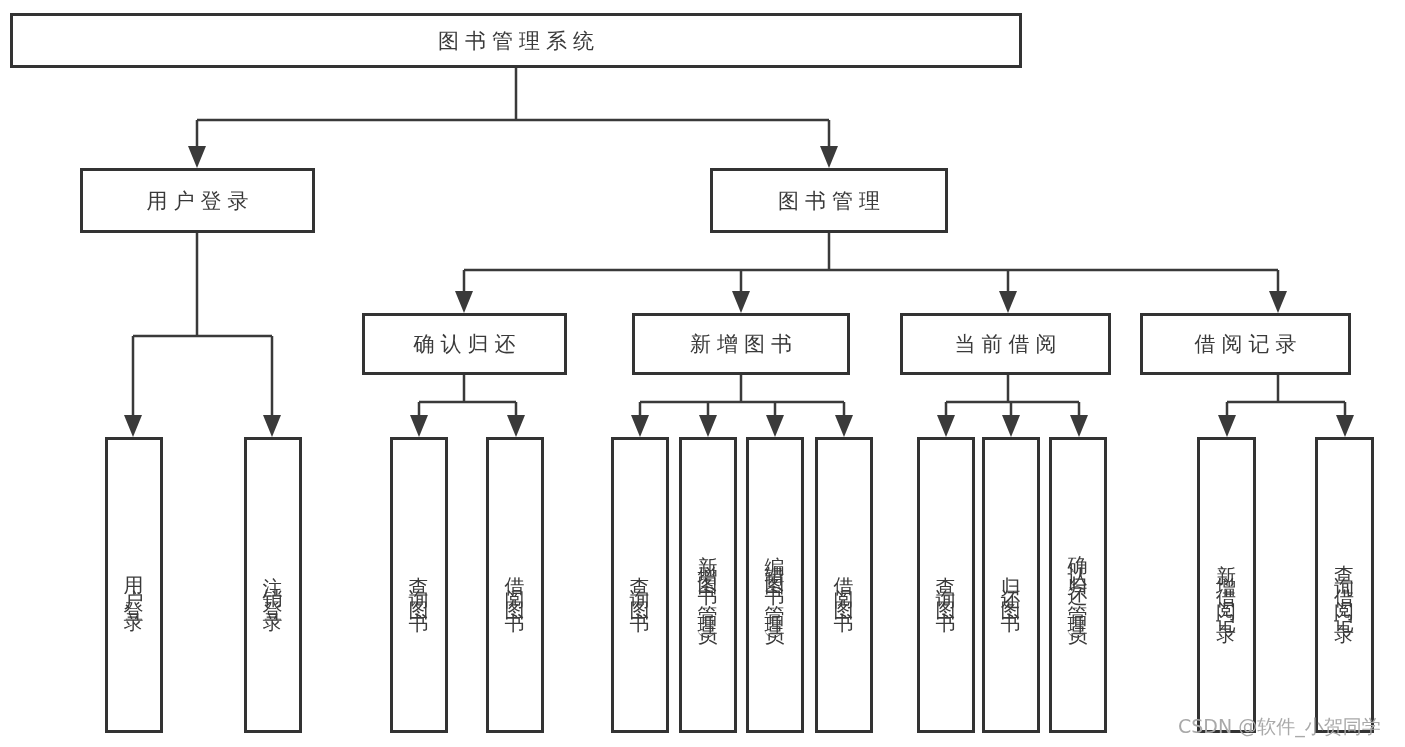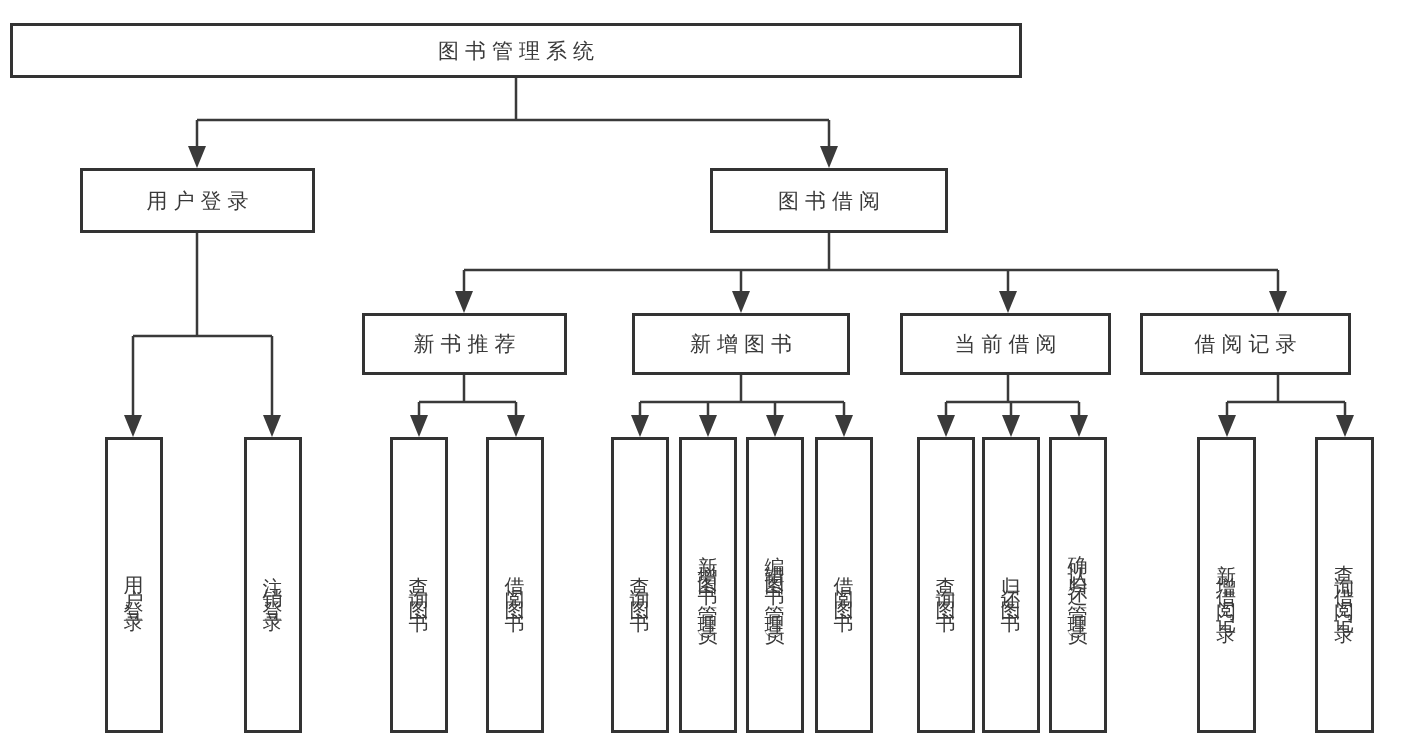--- a/index.html
+++ b/index.html
@@ -101,26 +101,26 @@
       <polygon points="766,415 784,415 775,437"></polygon>
       <polygon points="835,415 853,415 844,437"></polygon>
       <polygon points="937,415 955,415 946,437"></polygon>
       <polygon points="1002,415 1020,415 1011,437"></polygon>
       <polygon points="1070,415 1088,415 1079,437"></polygon>
       <polygon points="1218,415 1236,415 1227,437"></polygon>
       <polygon points="1336,415 1354,415 1345,437"></polygon>
     </g>
   </svg>
 
-  <div class="hbox" style="left:10px; top:23px; width:1012px; height:55px;">图书管理系统</div>
+  <div class="hbox" style="left:10px; top:13px; width:1012px; height:55px;">图书管理系统</div>
 
   <div class="hbox" style="left:80px; top:168px; width:235px; height:65px;">用户登录</div>
-  <div class="hbox" style="left:710px; top:168px; width:238px; height:65px;">图书借阅</div>
+  <div class="hbox" style="left:710px; top:168px; width:238px; height:65px;">图书管理</div>
 
-  <div class="hbox" style="left:362px; top:313px; width:205px; height:62px;">新书推荐</div>
+  <div class="hbox" style="left:362px; top:313px; width:205px; height:62px;">确认归还</div>
   <div class="hbox" style="left:632px; top:313px; width:218px; height:62px;">新增图书</div>
   <div class="hbox" style="left:900px; top:313px; width:211px; height:62px;">当前借阅</div>
   <div class="hbox" style="left:1140px; top:313px; width:211px; height:62px;">借阅记录</div>
 
   <div class="vbox" style="left:105px;">用户登录</div>
   <div class="vbox" style="left:244px;">注销登录</div>
 
   <div class="vbox" style="left:390px;">查询图书</div>
   <div class="vbox" style="left:486px;">借阅图书</div>
 
@@ -129,14 +129,15 @@
   <div class="vbox" style="left:746px; letter-spacing:10px;">编辑图书（管理员）</div>
   <div class="vbox" style="left:815px;">借阅图书</div>
 
   <div class="vbox" style="left:917px;">查询图书</div>
   <div class="vbox" style="left:982px;">归还图书</div>
   <div class="vbox" style="left:1049px; letter-spacing:10px;">确认归还（管理员）</div>
 
   <div class="vbox" style="left:1197px; width:59px;">新增借阅记录</div>
   <div class="vbox" style="left:1315px; width:59px;">查询借阅记录</div>
 
+  <div id="watermark">CSDN @软件_小贺同学</div>
 
 </div>
 
 </body></html>

